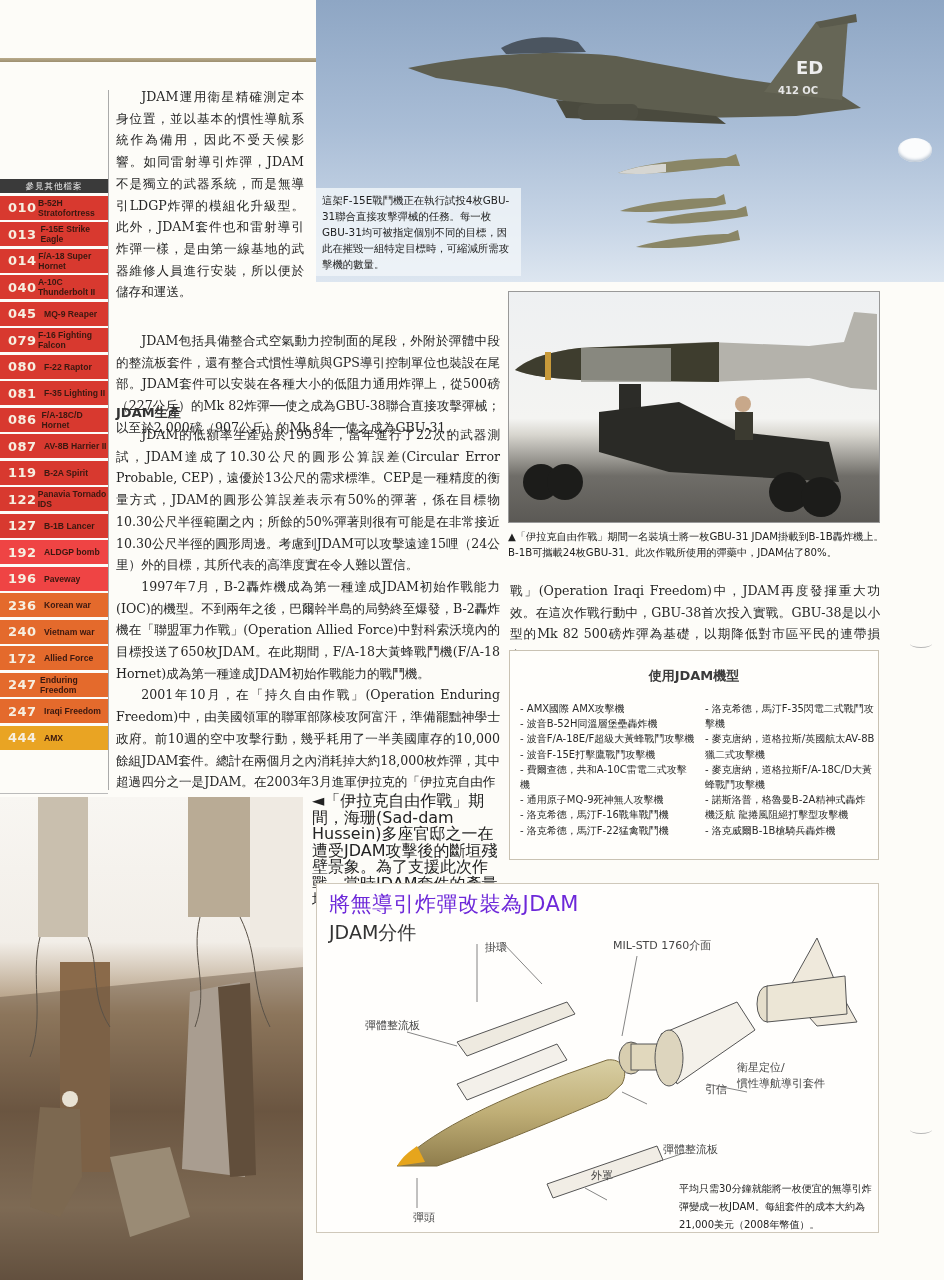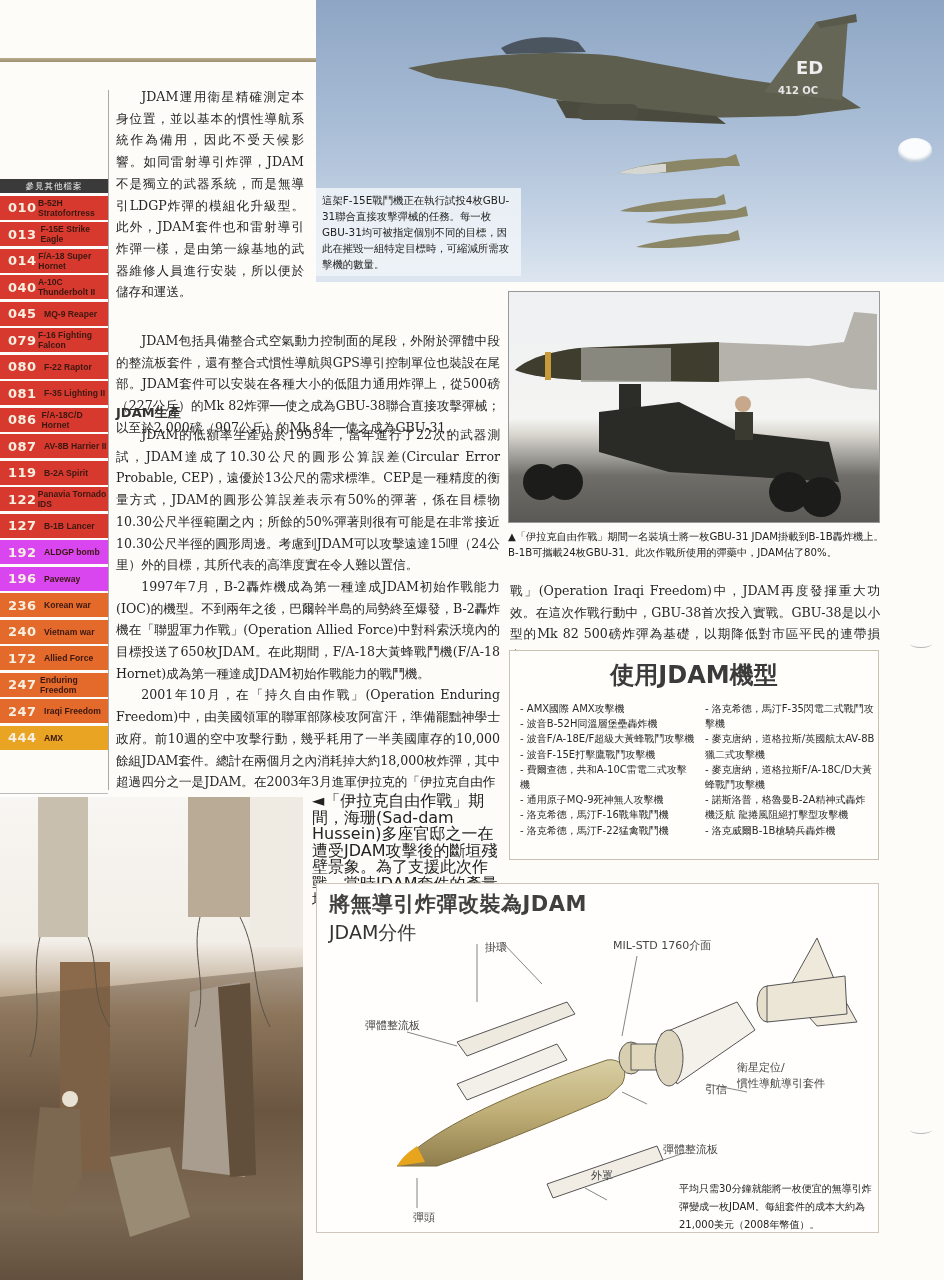--- a/index.html
+++ b/index.html
@@ -17,21 +17,21 @@
     background: rgba(240,244,248,0.85); font-family: "DejaVu Sans", sans-serif; font-size: 10.4px; line-height: 16px; color: #222; }
   .punch-hole { position: absolute; left: 898px; top: 138px; width: 34px; height: 24px; border-radius: 50%; background: #fbfcfd; box-shadow: inset 0 -2px 3px #b8c4d2; }
 
   
   .see-also { position: absolute; left: 0; top: 179px; width: 108px; }
   .see-also-head { height: 14px; background: #3a3a3a; color: #f0f0f0; font-family: "DejaVu Sans", sans-serif; font-size: 8.5px; line-height: 14px; text-align: center; letter-spacing: 1px; }
   .idx { height: 24px; margin-top: 2.5px; display: flex; align-items: center; padding-left: 8px; }
   .idx .num { font-family: "DejaVu Sans", sans-serif; font-weight: bold; font-size: 13px; color: #f7efe0; width: 36px; letter-spacing: 0.5px; }
   .idx .lbl { font-family: "Liberation Sans", sans-serif; font-weight: bold; font-size: 8.6px; line-height: 10px; color: #3a1810; }
   .idx.red { background: #d8392f; }
-  .idx.gold { background: #d946ef; }
+  .idx.gold { background: #ef4444; }
   .idx.orange { background: #e46a2c; }
   .idx.yellow { background: #e9a423; }
   .sidebar-vline { position: absolute; left: 108px; top: 90px; width: 1px; height: 700px; background: #aaa; }
   .sidebar-bottom { position: absolute; left: 0; top: 793px; width: 108px; height: 1px; background: #bbb; }
 
   
   .bodytext { position: absolute; font-size: 12.6px; line-height: 21.7px; color: #262626; text-align: justify; }
   .bodytext p { text-indent: 2em; }
   .bodytext p.noindent { text-indent: 0; }
   .col1a { left: 116px; top: 86px; width: 188px; }
@@ -41,35 +41,35 @@
   .col2 { left: 510px; top: 580px; width: 370px; }
 
   
   .photo2 { position: absolute; left: 508px; top: 291px; width: 372px; height: 232px; border: 1px solid #999; overflow: hidden;
     background: linear-gradient(180deg,#eef0f2 0%,#f4f4f2 55%,#d8d6cf 62%,#6f6d68 80%,#5b5955 100%); }
   .photo2 svg { position: absolute; left: 0; top: 0; }
   .cap2 { position: absolute; left: 508px; top: 529px; width: 376px; font-family: "DejaVu Sans", sans-serif; font-size: 10.2px; line-height: 16px; color: #222; }
 
   
   .models { position: absolute; left: 509px; top: 650px; width: 370px; height: 210px; border: 1px solid #c9c2b3; background: #fffefb; }
-  .models-title { position: absolute; left: 0; top: 8px; width: 100%; text-align: center; font-family: "DejaVu Sans", sans-serif; font-weight: bold; font-size: 24px; color: #3b3b3b; }
+  .models-title { position: absolute; left: 0; top: 16px; width: 100%; text-align: center; font-family: "DejaVu Sans", sans-serif; font-weight: bold; font-size: 13px; color: #3b3b3b; }
   .models-list { position: absolute; font-family: "DejaVu Sans", sans-serif; font-size: 10px; line-height: 15.2px; color: #2a2a2a; }
   .ml-left { left: 10px; top: 50px; width: 176px; }
   .ml-right { left: 195px; top: 50px; width: 170px; }
   .models-list li { list-style: none; }
 
   
   .photo3 { position: absolute; left: 0; top: 797px; width: 303px; height: 483px; overflow: hidden;
     background: linear-gradient(180deg,#f8f6f2 0%,#f2eee8 30%,#a88f70 45%,#6b5540 65%,#8d7a63 85%,#5c4b3b 100%); }
   .photo3 svg { position: absolute; left: 0; top: 0; }
   .cap3 { position: absolute; left: 312px; top: 793px; width: 192px; font-family: "DejaVu Sans", sans-serif; font-size: 16px; line-height: 16.5px; color: #222; }
 
   
   .diagram { position: absolute; left: 316px; top: 883px; width: 563px; height: 350px; border: 1px solid #cfc8ba; background: #fffefc; overflow: hidden; }
-  .diag-title { position: absolute; left: 12px; top: 6px; font-family: "DejaVu Sans", sans-serif; font-weight: bold; font-size: 21px; color: #404040; letter-spacing: 0.5px; }
+  .diag-title { position: absolute; left: 12px; top: 6px; font-family: "DejaVu Sans", sans-serif; font-weight: normal; font-size: 21px; color: #6d28d9; letter-spacing: 0.5px; }
   .diag-sub { position: absolute; left: 12px; top: 36px; font-family: "DejaVu Sans", sans-serif; font-size: 19px; color: #333; }
   .diagram svg { position: absolute; left: 0; top: 0; }
   .dlabel { position: absolute; font-family: "DejaVu Sans", sans-serif; font-size: 11px; color: #444; white-space: nowrap; }
   .diag-note { position: absolute; left: 362px; top: 296px; width: 196px; font-family: "DejaVu Sans", sans-serif; font-size: 10px; line-height: 18px; color: #222; }
 
   .edge-mark { position: absolute; right: 12px; width: 22px; height: 8px; border-bottom: 1px solid #b7b7b7; border-radius: 0 0 50% 50%; }
 </style>
 </head>
 <body>
 

